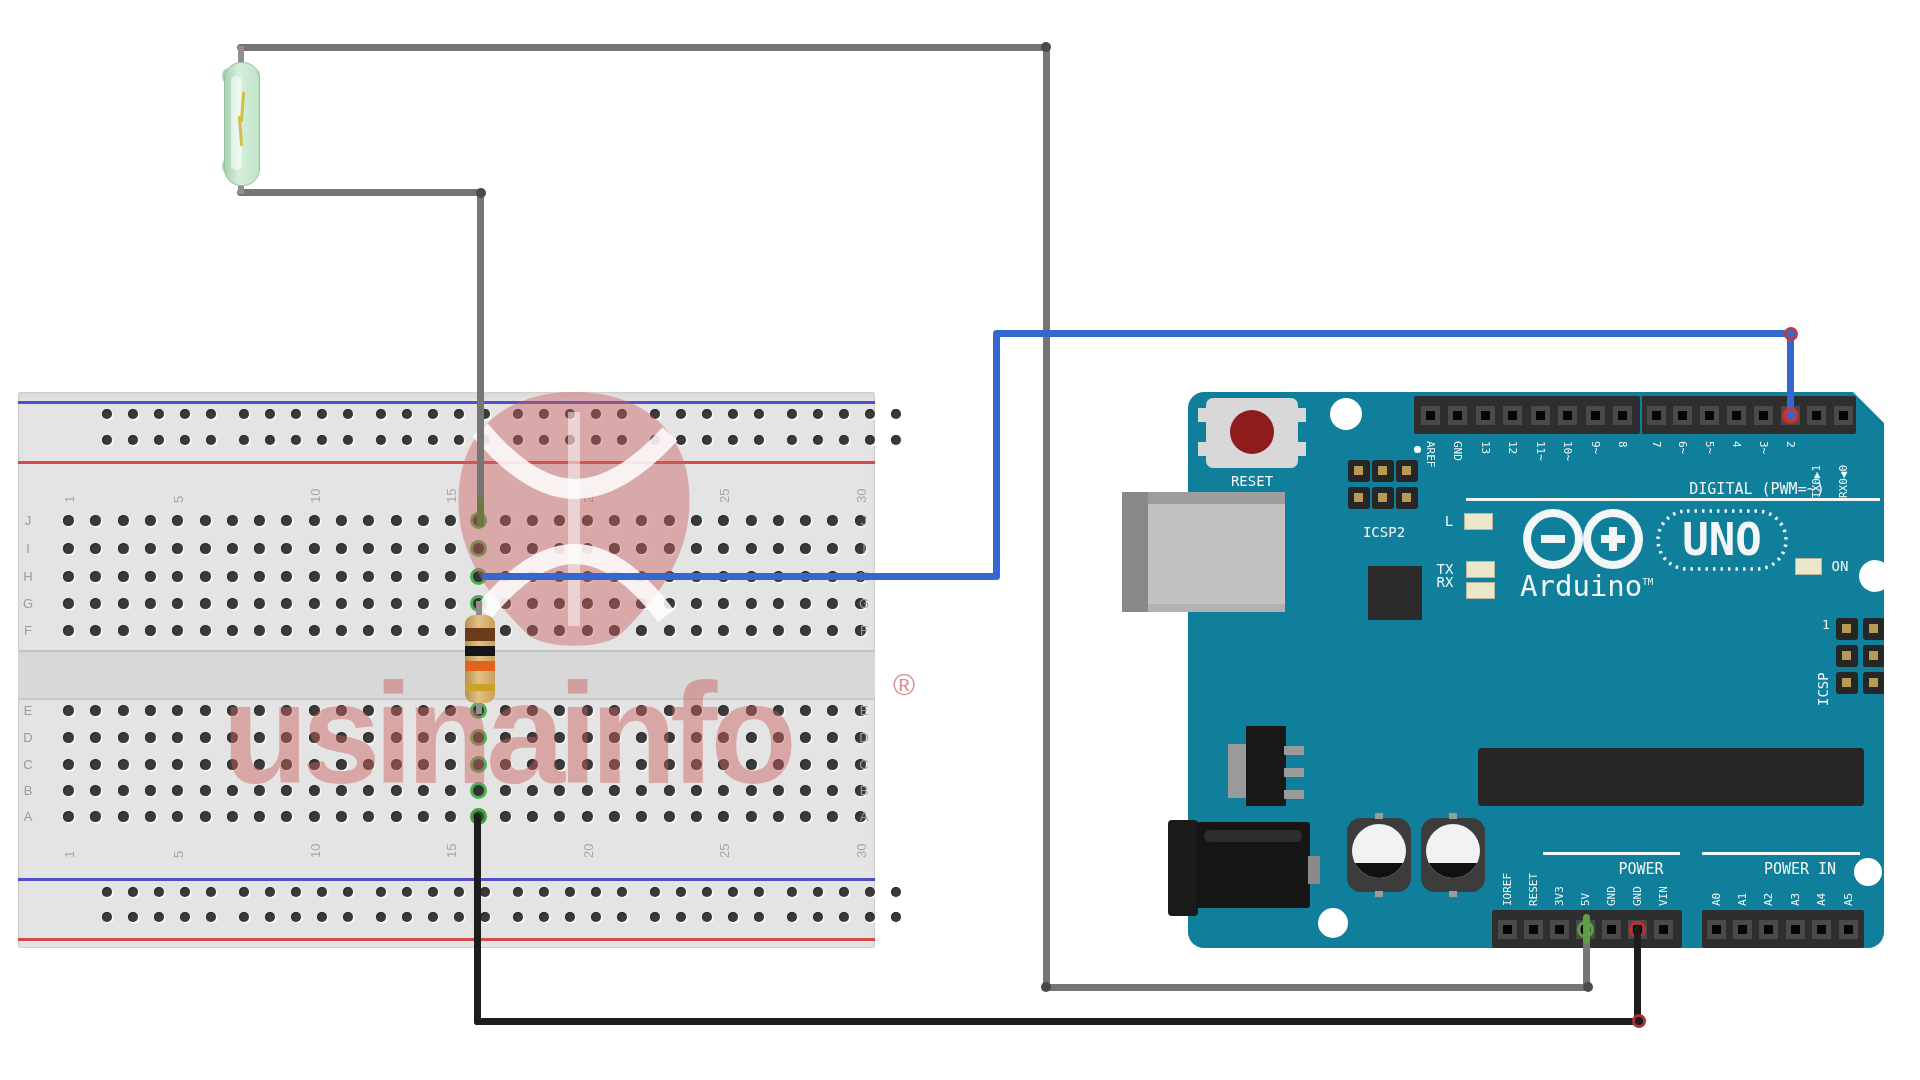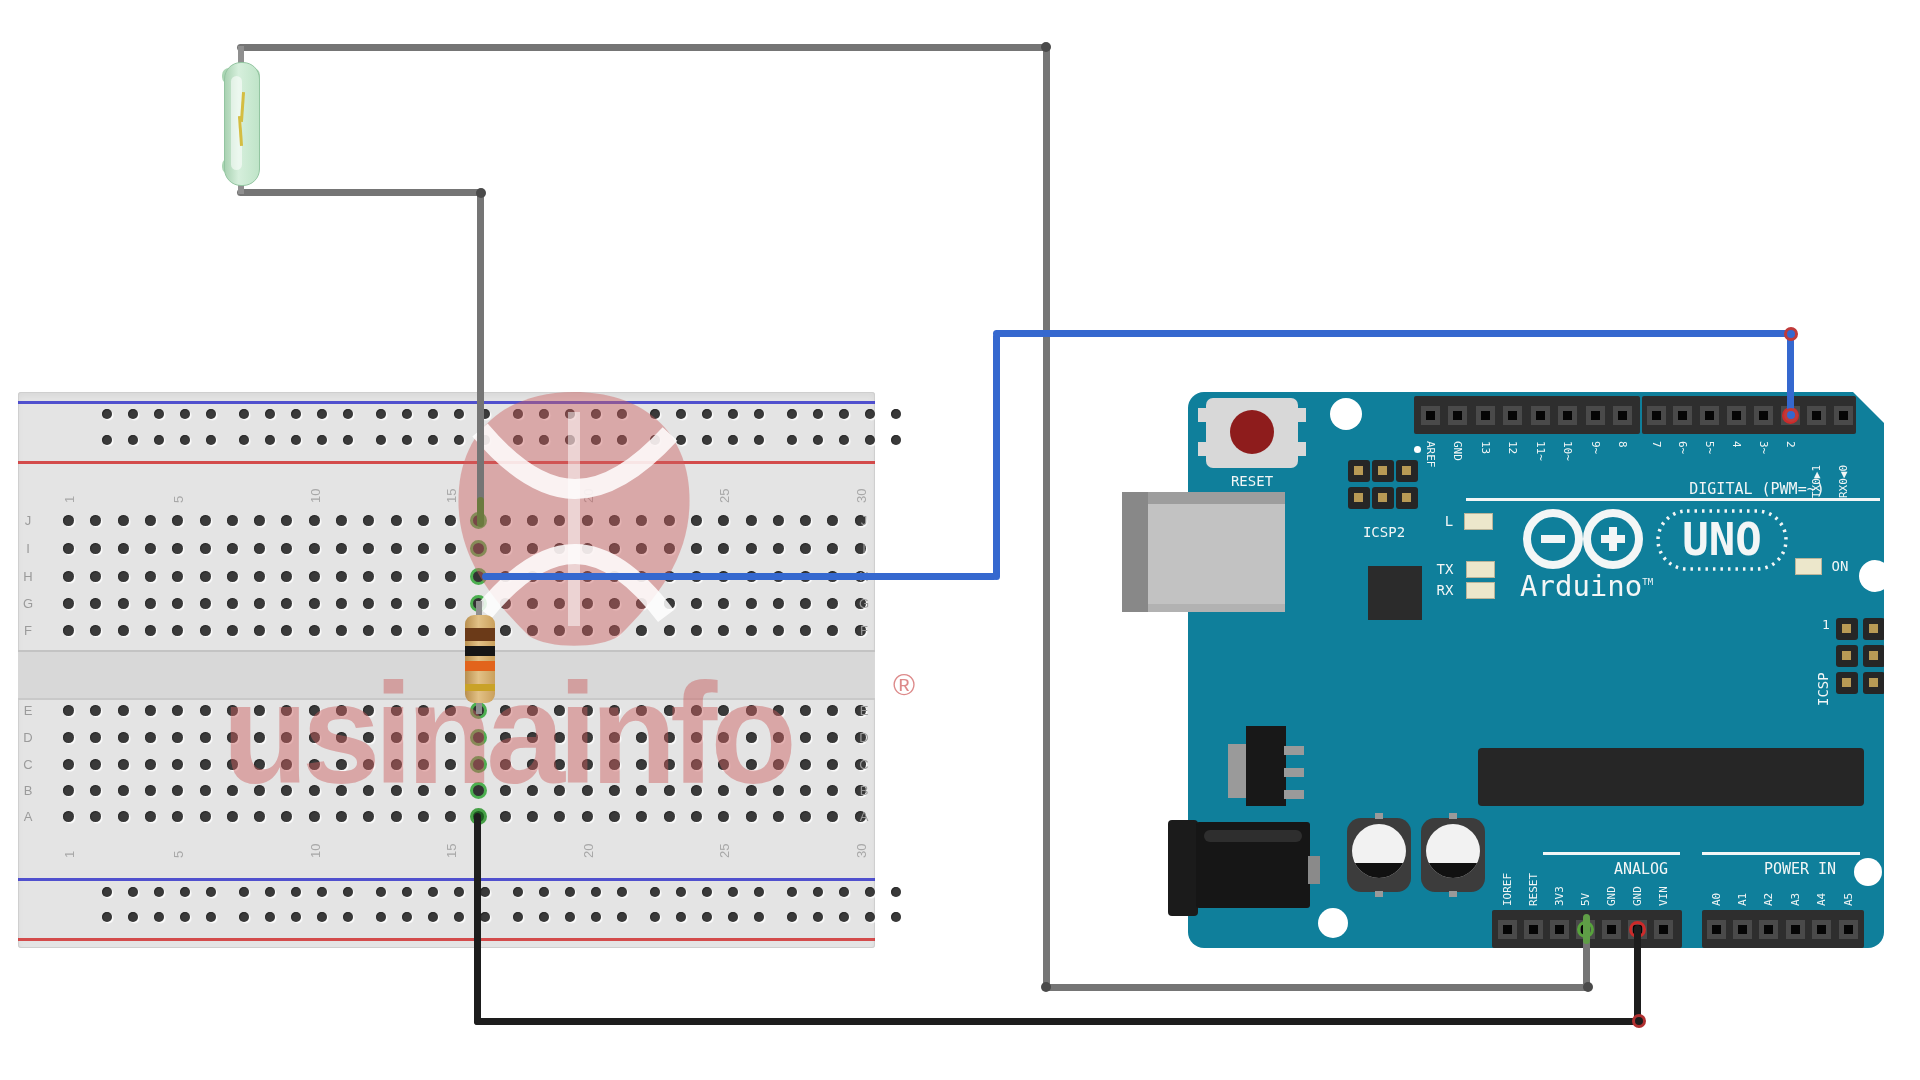--- a/index.html
+++ b/index.html
@@ -590,40 +590,40 @@
     <div class="icsp-pin" style="left:648px;top:280px;"></div>
     <div class="icsp-pin" style="left:675px;top:280px;"></div>
     <div class="board-caption" style="left:638px;top:232px;font-size:13px;">1</div>
     <div class="pin-label-bot" style="left:630px;top:314px;font-size:14px;">ICSP</div>
 
     <div class="led" style="left:276px;top:121px;width:27px;height:15px;"></div>
     <div class="led-label" style="left:261px;top:129px;">L</div>
     <div class="led" style="left:278px;top:169px;width:27px;height:15px;"></div>
     <div class="led-label" style="left:257px;top:177px;">TX</div>
     <div class="led" style="left:278px;top:190px;width:27px;height:15px;"></div>
-    <div class="led-label" style="left:257px;top:198px;">RX</div>
+    <div class="led-label" style="left:257px;top:190px;">RX</div>
     <div class="led" style="left:607px;top:166px;width:25px;height:15px;"></div>
     <div class="led-label" style="left:652px;top:174px;">ON</div>
 
     <svg class="abs" style="left:330px;top:113px;" width="300" height="100" viewBox="0 0 300 100">
       <circle cx="35" cy="34" r="26" fill="none" stroke="#f2f6f6" stroke-width="8"></circle>
       <circle cx="95" cy="34" r="26" fill="none" stroke="#f2f6f6" stroke-width="8"></circle>
       <rect x="23" y="30" width="24" height="8" fill="#f2f6f6"></rect>
       <rect x="83" y="30" width="24" height="8" fill="#f2f6f6"></rect>
       <rect x="91" y="22" width="8" height="24" fill="#f2f6f6"></rect>
       <rect x="140" y="6" width="128" height="58" rx="29" fill="none" stroke="#f2f6f6" stroke-width="3.5" stroke-dasharray="2.5 5"></rect>
       <text x="204" y="50" text-anchor="middle" fill="#f2f6f6" font-size="44" font-weight="bold" font-family="DejaVu Sans Mono, monospace">UNO</text>
     </svg>
     <div class="abs" style="left:332px;top:177px;color:#f2f6f6;font-size:29px;">
       <span>Arduino</span><span style="font-size:9px;vertical-align:super;">TM</span>
     </div>
 
     <div class="board-caption" style="left:569px;top:97px;">DIGITAL (PWM=~)</div>
     <div class="board-line" style="left:278px;top:106px;width:414px;"></div>
-    <div class="board-caption" style="left:453px;top:477px;">ANALOG</div>
+    <div class="board-caption" style="left:453px;top:477px;">POWER</div>
     <div class="board-line" style="left:355px;top:460px;width:137px;"></div>
     <div class="board-caption" style="left:612px;top:477px;">POWER IN</div>
     <div class="board-line" style="left:514px;top:460px;width:158px;"></div>
   <div class="pin-strip" style="left: 226px; top: 4px; width: 226px;"></div>
       <div class="pin-strip" style="left: 454px; top: 4px; width: 214px;"></div>
       <div class="pin-strip" style="left: 304px; top: 518px; width: 190px;"></div>
       <div class="pin-strip" style="left: 514px; top: 518px; width: 162px;"></div>
       <div class="pin" style="left: 232.5px; top: 13.5px;"></div>
       <div class="pin-label-top" style="left: 247.5px; top: 49px;">AREF</div>
       <div class="pin" style="left: 260px; top: 13.5px;"></div>

